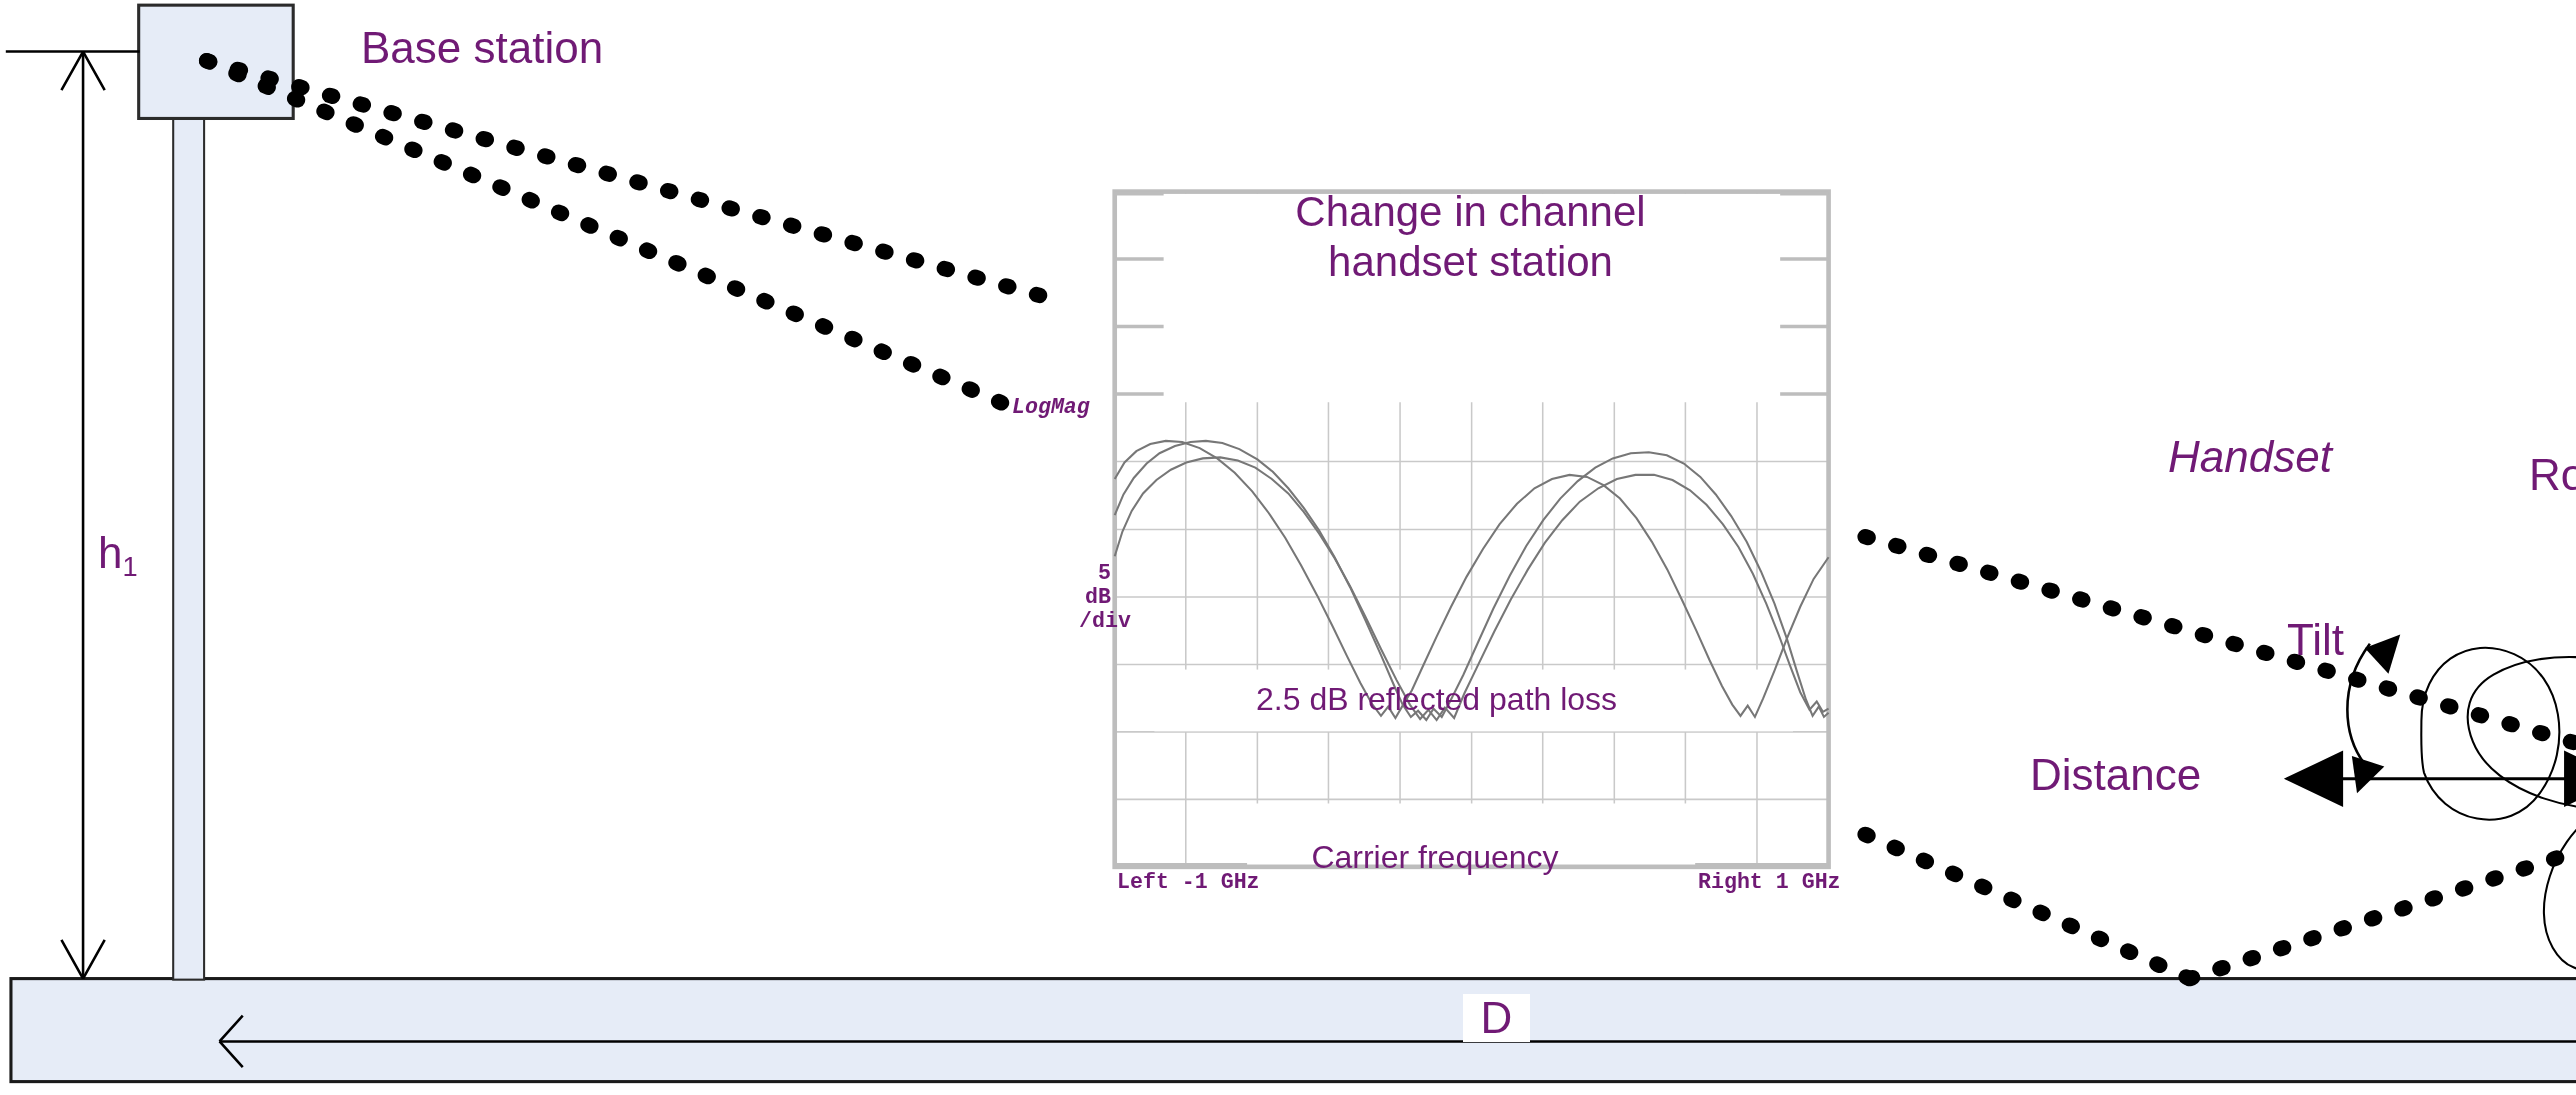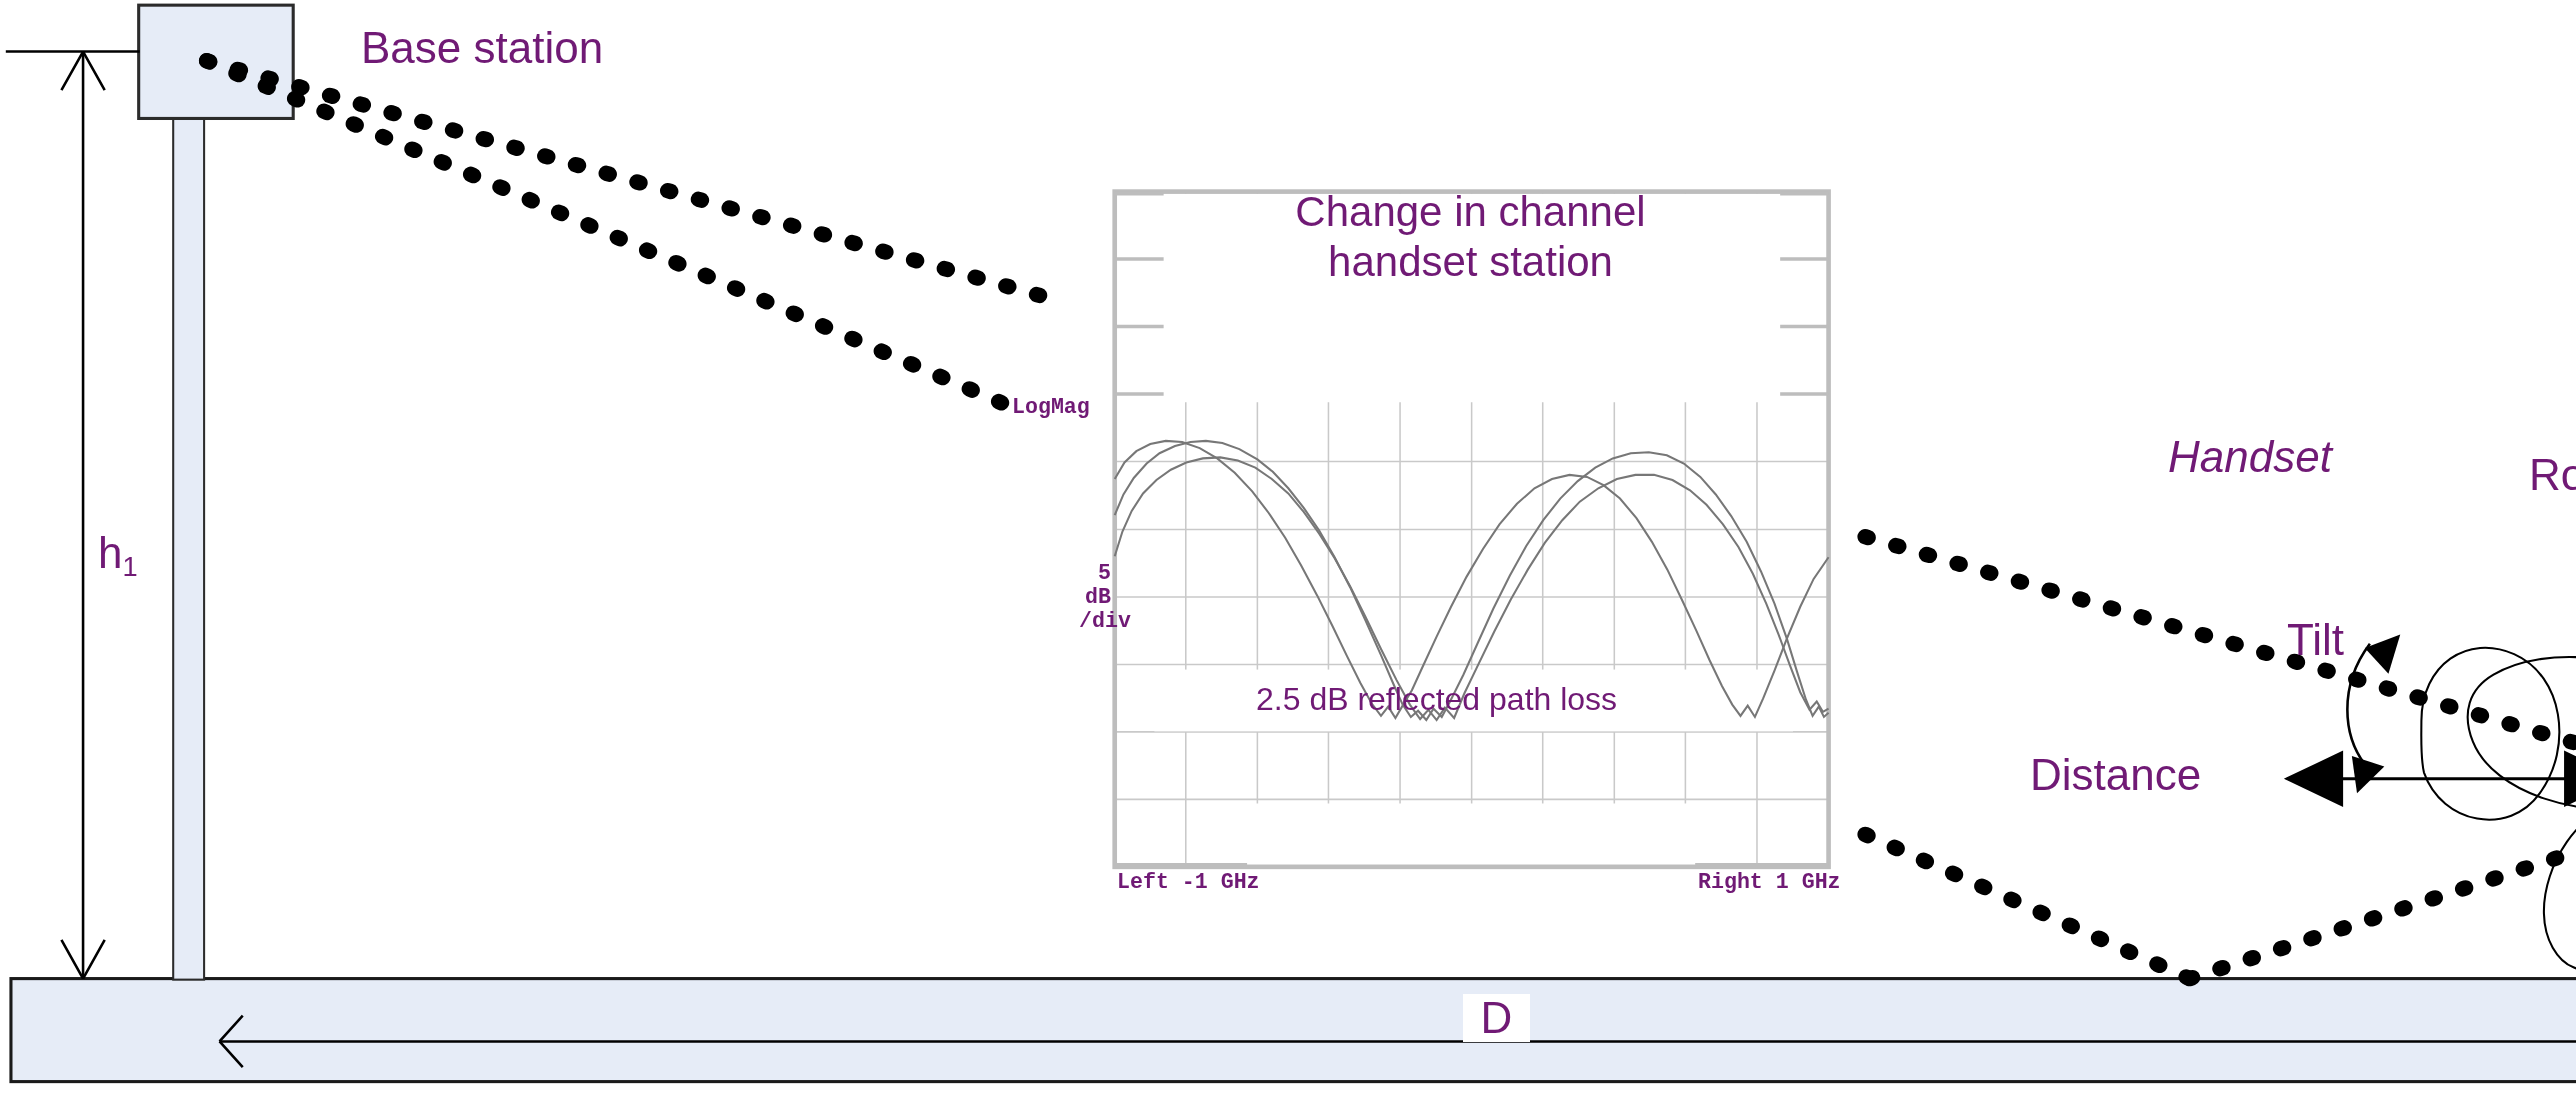--- a/index.html
+++ b/index.html
@@ -207,31 +207,32 @@
 
   <div class="lbl big" style="left:2287px;top:618px;">Tilt</div>
 
   <div class="lbl big" style="left:2030px;top:753px;">Distance</div>
 
   <div class="lbl chart-title" style="left:1133px;top:187px;width:675px;">
     <div>Change in channel</div>
     <div>handset station</div>
   </div>
 
-  <div class="lbl mono" style="left:1012px;top:397px;">LogMag</div>
+  <div class="lbl mono" style="left:1012px;top:397px;font-style:italic;">LogMag</div>
 
   <div class="lbl mono" style="left:1079px;top:562px;text-align:right;width:32px;line-height:1.1;">
     <div>5</div>
     <div>dB</div>
     <div>/div</div>
   </div>
 
   <div class="lbl chart-note" style="left:1256px;top:683px;">2.5 dB reflected path loss</div>
 
   <div class="lbl mono" style="left:1117px;top:872px;">Left -1 GHz</div>
 
   <div class="lbl mono" style="left:1698px;top:872px;">Right 1 GHz</div>
 
   <div class="lbl axis-big" style="left:1270px;top:840px;width:330px;">
+    <div>Carrier frequency</div>
   </div>
 
 </div>
 
 
 </body></html>

